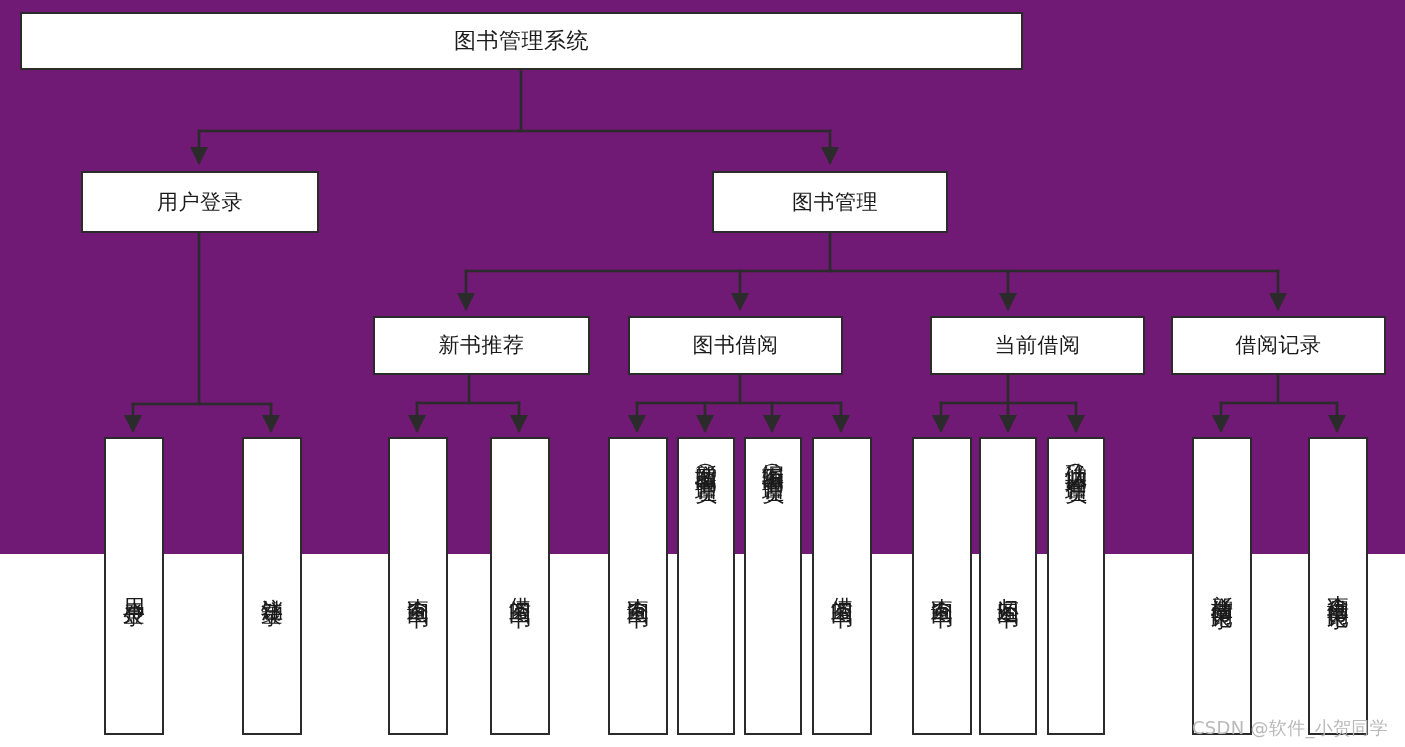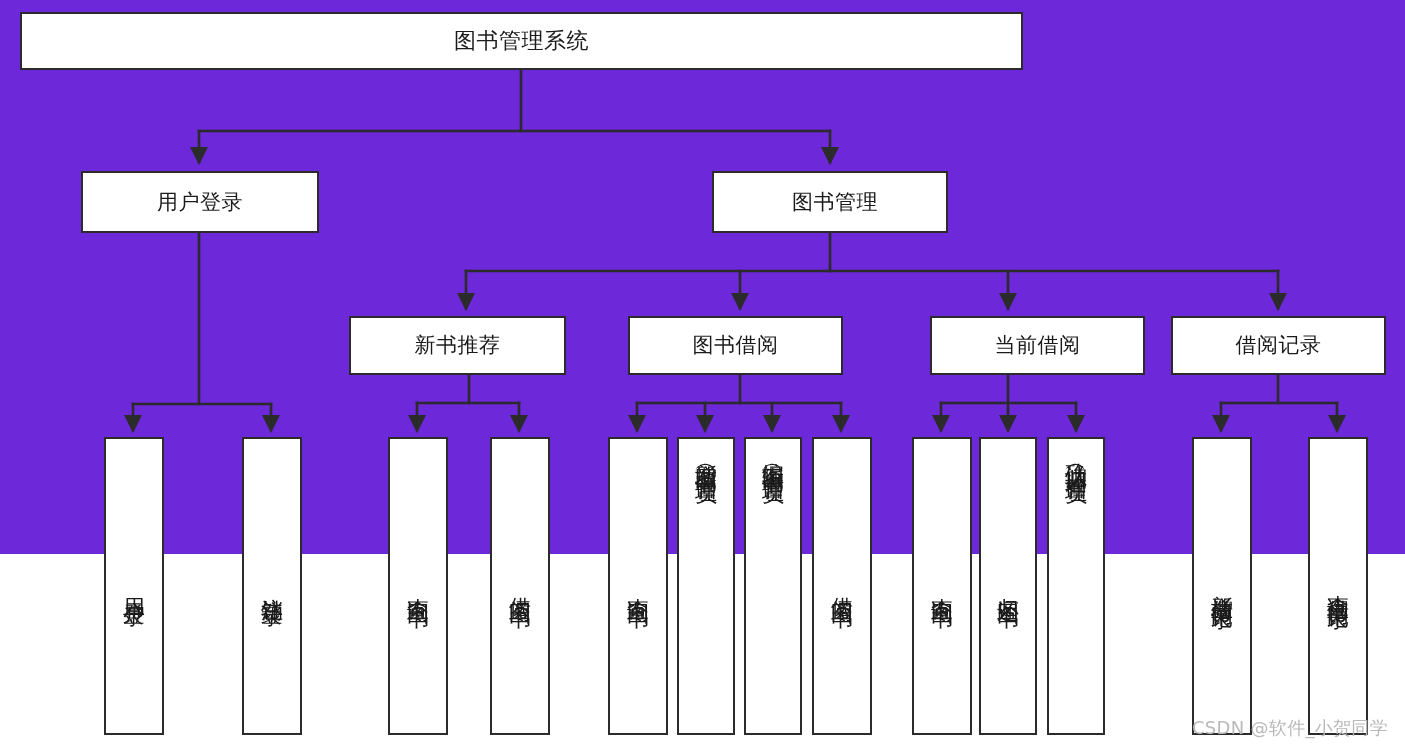--- a/index.html
+++ b/index.html
@@ -10,21 +10,21 @@
   body {
     width: 1405px;
     height: 747px;
     font-family: "DejaVu Sans", "Liberation Sans", sans-serif;
     overflow: hidden;
   }
   #canvas {
     position: relative;
     width: 1405px;
     height: 554px;
-    background: #6d28d9;
+    background: #701a75;
   }
   svg.edges {
     position: absolute;
     left: 0;
     top: 0;
     width: 1405px;
     height: 747px;
     pointer-events: none;
   }
   .node {
@@ -137,21 +137,21 @@
   </div>
 
   <div class="node horiz" style="left:81px; top:171px; width:238px; height:62px;">
     <span class="label">用户登录</span>
   </div>
 
   <div class="node horiz" style="left:712px; top:171px; width:236px; height:62px;padding-left:10px;">
     <span class="label">图书管理</span>
   </div>
 
-  <div class="node horiz" style="left:349px; top:316px; width:217px; height:59px;">
+  <div class="node horiz" style="left:373px; top:316px; width:217px; height:59px;">
     <span class="label">新书推荐</span>
   </div>
 
   <div class="node horiz" style="left:628px; top:316px; width:215px; height:59px;">
     <span class="label">图书借阅</span>
   </div>
 
   <div class="node horiz" style="left:902px; top:316px; width:215px; height:59px;margin-left:28px;">
     <span class="label">当前借阅</span>
   </div>

